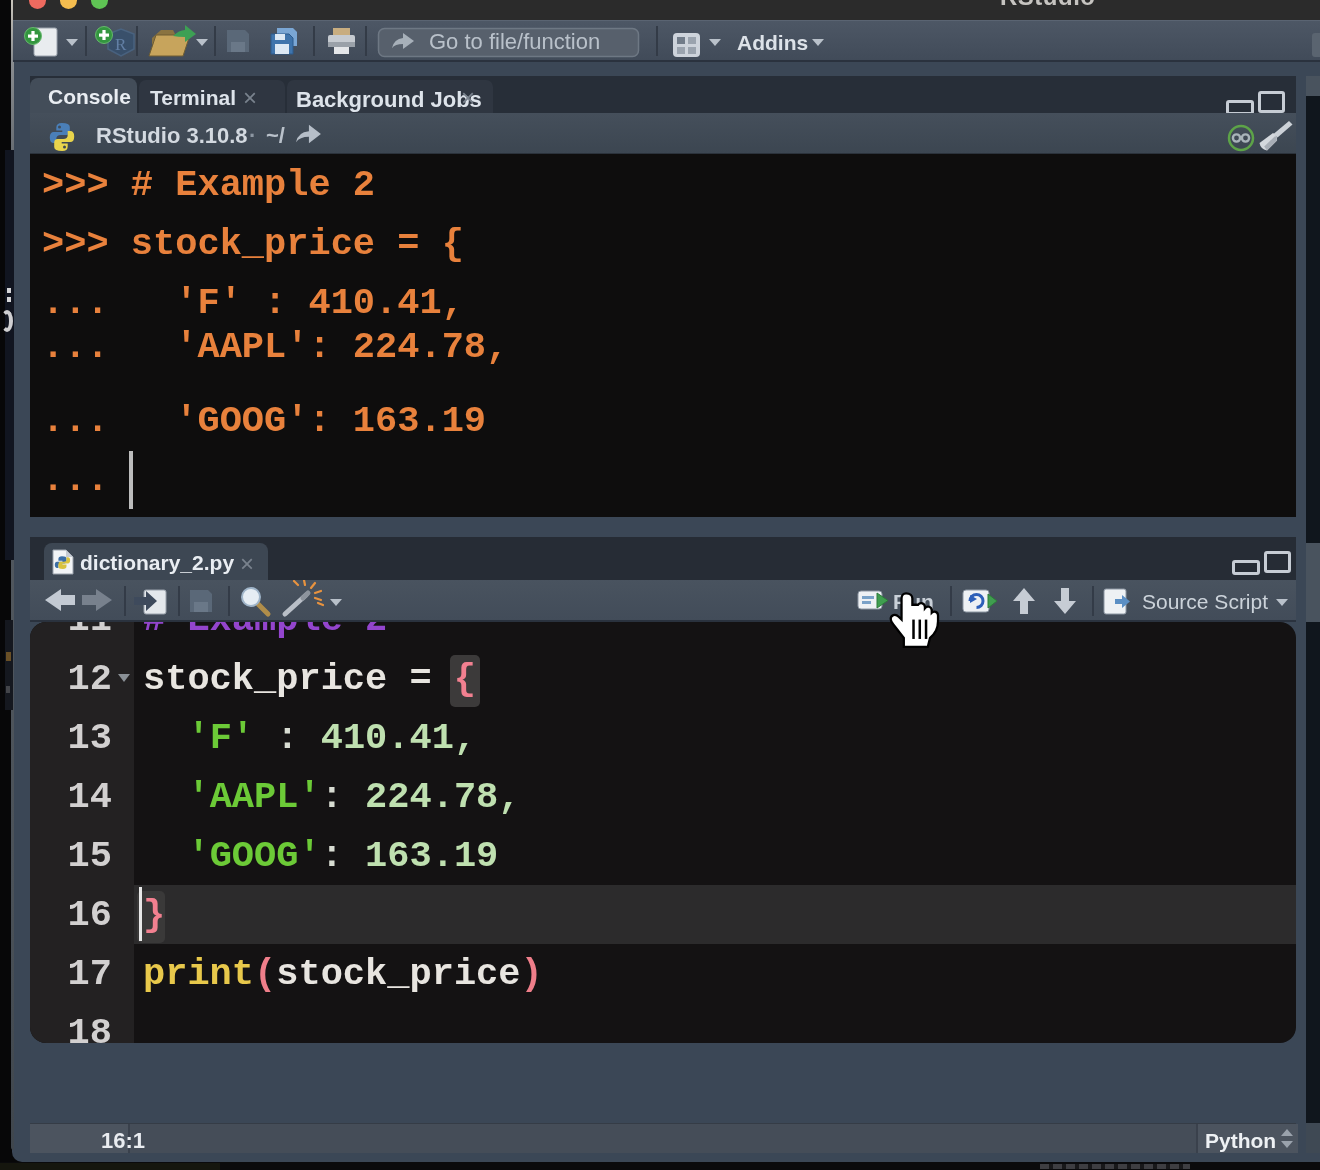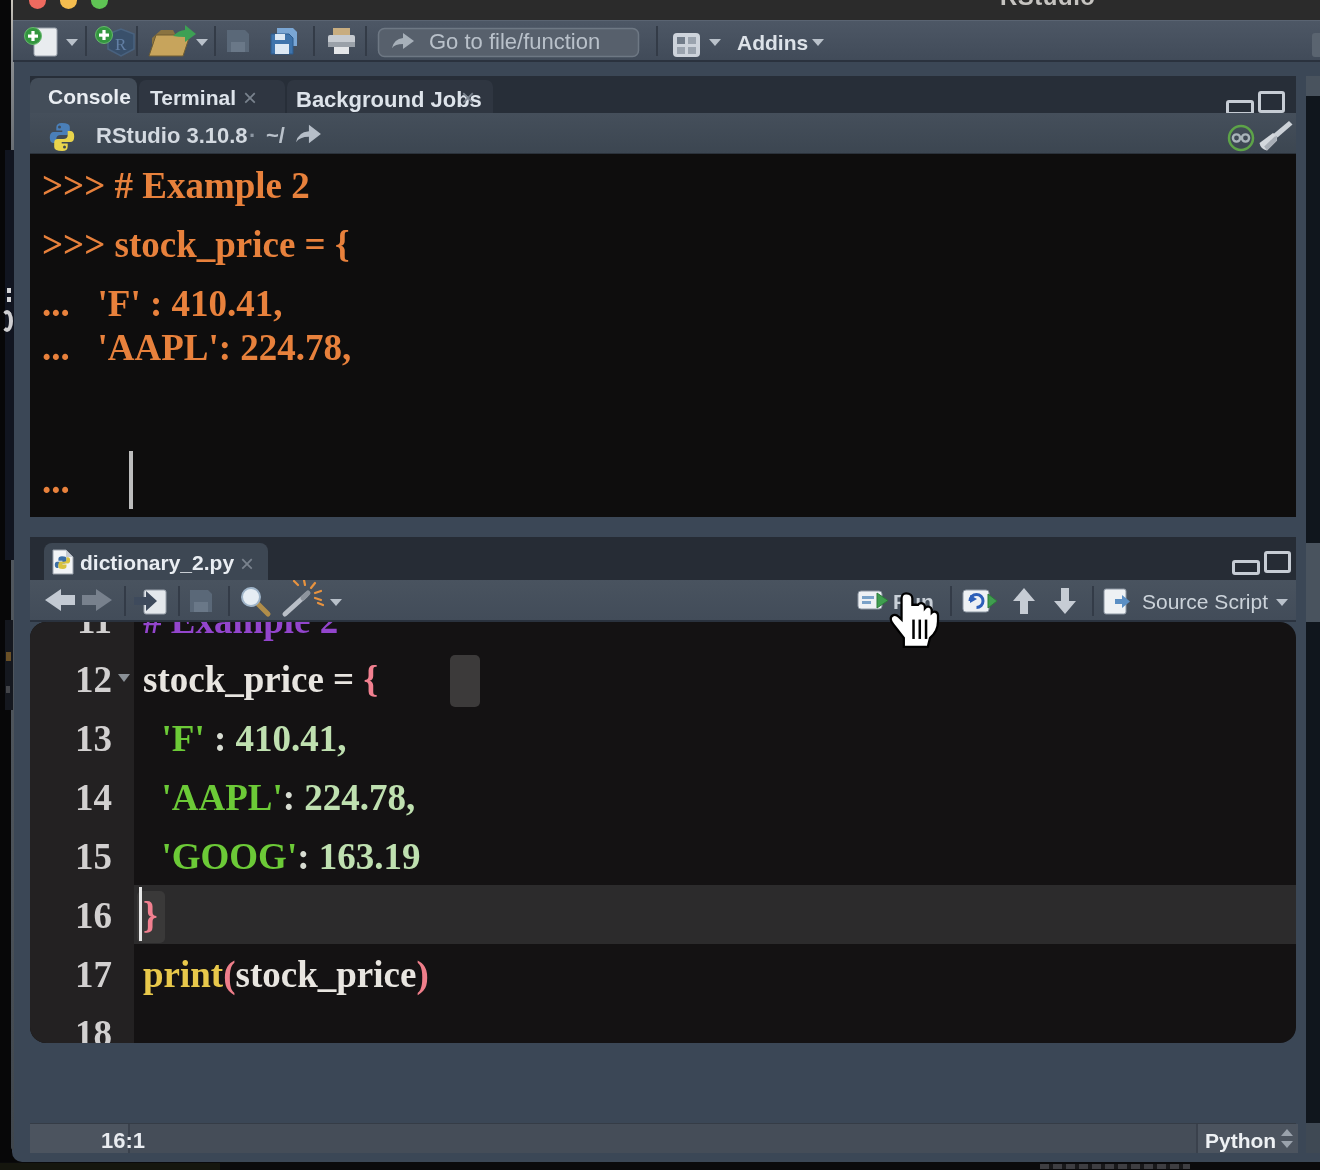--- a/index.html
+++ b/index.html
@@ -1,19 +1,19 @@
 <!DOCTYPE html>
 <html><head>
 <meta charset="utf-8">
 <style>
   html,body{margin:0;padding:0;}
   body{width:1320px;height:1170px;background:#070708;overflow:hidden;position:relative;
        font-family:"Liberation Sans",sans-serif;}
   .abs{position:absolute;}
-  .mono{font-family:Liberation Serif, serif;font-size:37px;line-height:59px;white-space:pre;font-weight:bold;}
+  .mono{font-family:Liberation Mono, monospace;font-size:37px;line-height:59px;white-space:pre;font-weight:bold;}
 </style>
 </head>
 <body>
 
 <div class="abs" id="win" style="left:12px;top:0;width:1308px;height:1162px;background:#3b4756;border-bottom-left-radius:10px;"></div>
 
 <div class="abs" style="left:11px;top:0;width:3px;height:1150px;background:linear-gradient(#c9c5bc,#8a8d90 60px,#565c63 200px,#4a5158 900px,#3f464d);border-bottom-left-radius:4px;"></div>
 
 <div class="abs" style="left:13px;top:0;width:1307px;height:20px;background:#2b2b2b;"></div>
 <div class="abs" style="left:29px;top:-8px;width:17px;height:17px;border-radius:50%;background:#ee6a5f;"></div>
@@ -123,20 +123,21 @@
     <path d="M17 14 q4.5 2.5 4 7.5 l-10 10 q-6.5 -1.5 -7.5 -7.5 z" fill="#d4d8dd"></path>
     <path d="M11 31.5 l10 -10 q0 -3 -1.8 -4.5 l-11 10.5 z" fill="#a8aeb6"></path>
   </svg>
 </div>
 
 <div class="abs" style="left:30px;top:154px;width:1266px;height:363px;background:#0e0d0d;overflow:hidden;">
   <div class="mono" style="position:absolute;left:12px;top:1.5px;color:#e8813c;">&gt;&gt;&gt; # Example 2</div>
   <div class="mono" style="position:absolute;left:12px;top:60.5px;color:#e8813c;">&gt;&gt;&gt; stock_price = {</div>
   <div class="mono" style="position:absolute;left:12px;top:119.5px;color:#e8813c;">...   'F' : 410.41,</div>
   <div class="mono" style="position:absolute;left:12px;top:164px;color:#e8813c;">...   'AAPL': 224.78,</div>
+  <div class="mono" style="position:absolute;left:12px;top:237.5px;color:#e8813c;">...   'GOOG': 163.19</div>
   <div class="mono" style="position:absolute;left:12px;top:296.5px;color:#e8813c;">... </div>
   <div style="position:absolute;left:99px;top:297px;width:4px;height:58px;background:#bcbcbc;"></div>
 </div>
 
 <div class="abs" style="left:30px;top:537px;width:1266px;height:43px;background:#262c35;"></div>
 <div class="abs" style="left:44px;top:543px;width:224px;height:37px;background:#3d4753;border-radius:8px 8px 0 0;"></div>
 <div class="abs" id="pyfile-icon" style="left:52px;top:549px;">
   <svg width="22" height="26" viewBox="0 0 22 26">
     <path d="M1 1 h13 l7 7 v17 h-20 z" fill="#f2f4f6" stroke="#9aa2ac" stroke-width="1"></path>
     <path d="M14 1 l7 7 h-7 z" fill="#c6ccd3"></path>

